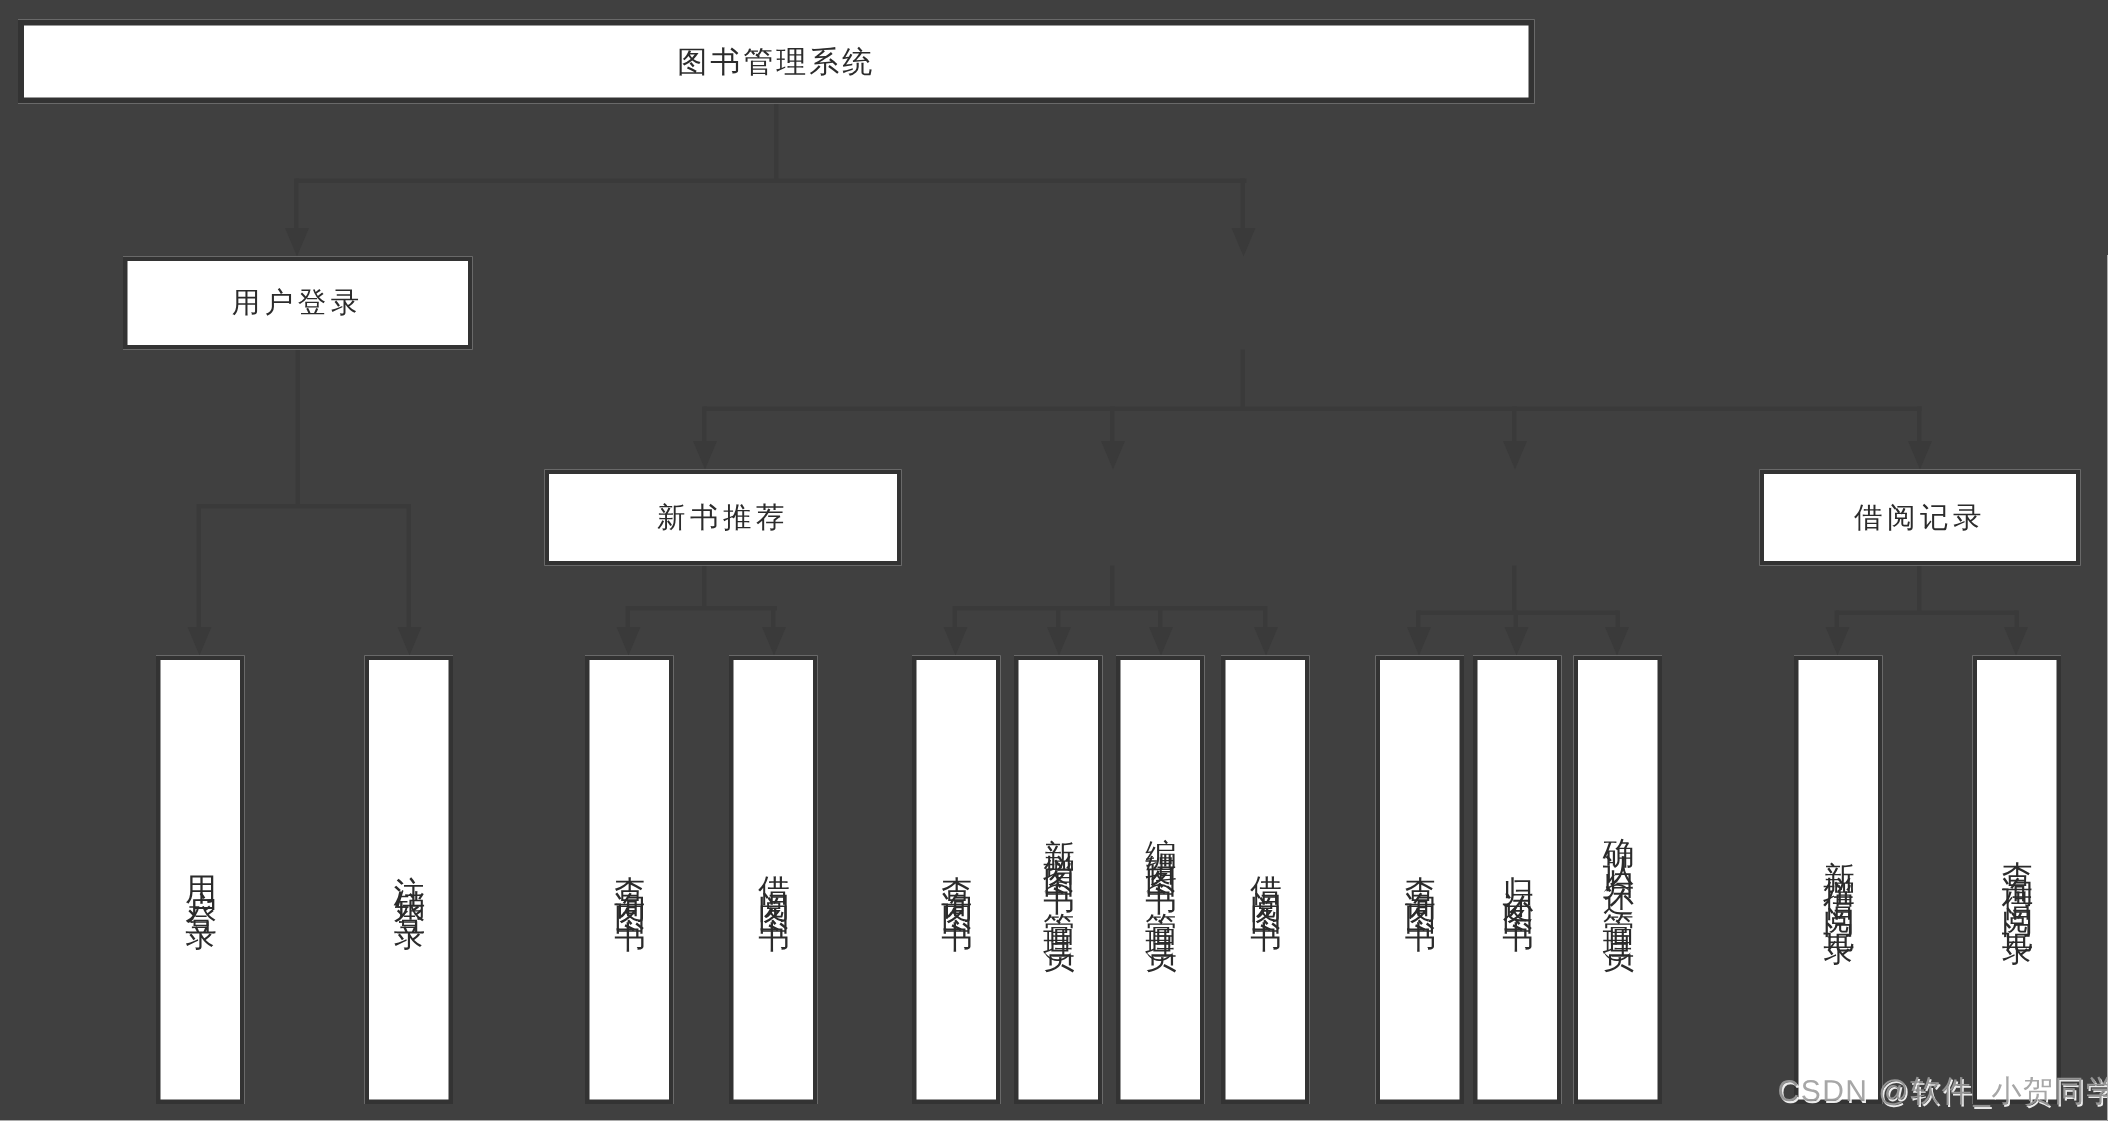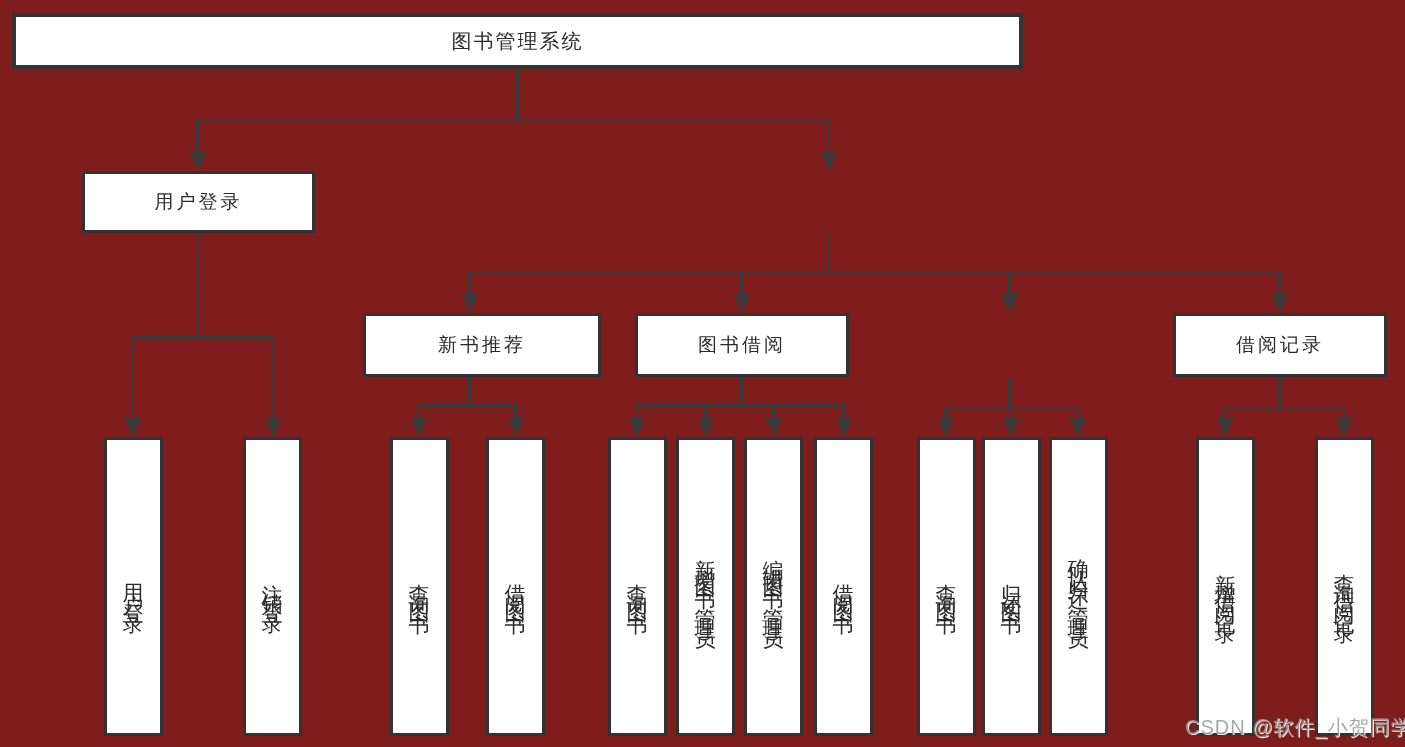--- a/index.html
+++ b/index.html
@@ -1,20 +1,20 @@
 <!DOCTYPE html>
 <html><head>
 <meta charset="utf-8">
 <style>
   html, body { margin: 0; padding: 0; background: #ffffff; }
   .stage {
     position: relative;
     width: 1405px;
     height: 747px;
-    background: #7f1d1d;
+    background: #404040;
     overflow: hidden;
     font-family: "Liberation Sans", sans-serif;
     color: #2b2b2b;
   }
   .box {
     position: absolute;
     box-sizing: border-box;
     border: 3px solid #333333;
     background: #ffffff;
     display: flex;
@@ -68,23 +68,20 @@
   <div class="box root">
     <span class="hlabel">图书管理系统</span>
   </div>
 
   <div class="box l2" style="left:82px; width:233px;">
     <span class="hlabel">用户登录</span>
   </div>
 
   <div class="box l3" style="left:363px; width:238px;">
     <span class="hlabel">新书推荐</span>
-  </div>
-  <div class="box l3" style="left:635px; width:214px;">
-    <span class="hlabel">图书借阅</span>
   </div>
   <div class="box l3" style="left:1173px; width:214px;">
     <span class="hlabel">借阅记录</span>
   </div>
 
   <div class="box leaf" style="left:104px;">
     <span class="vlabel">用户登录</span>
   </div>
   <div class="box leaf" style="left:243px;">
     <span class="vlabel">注销登录</span>

